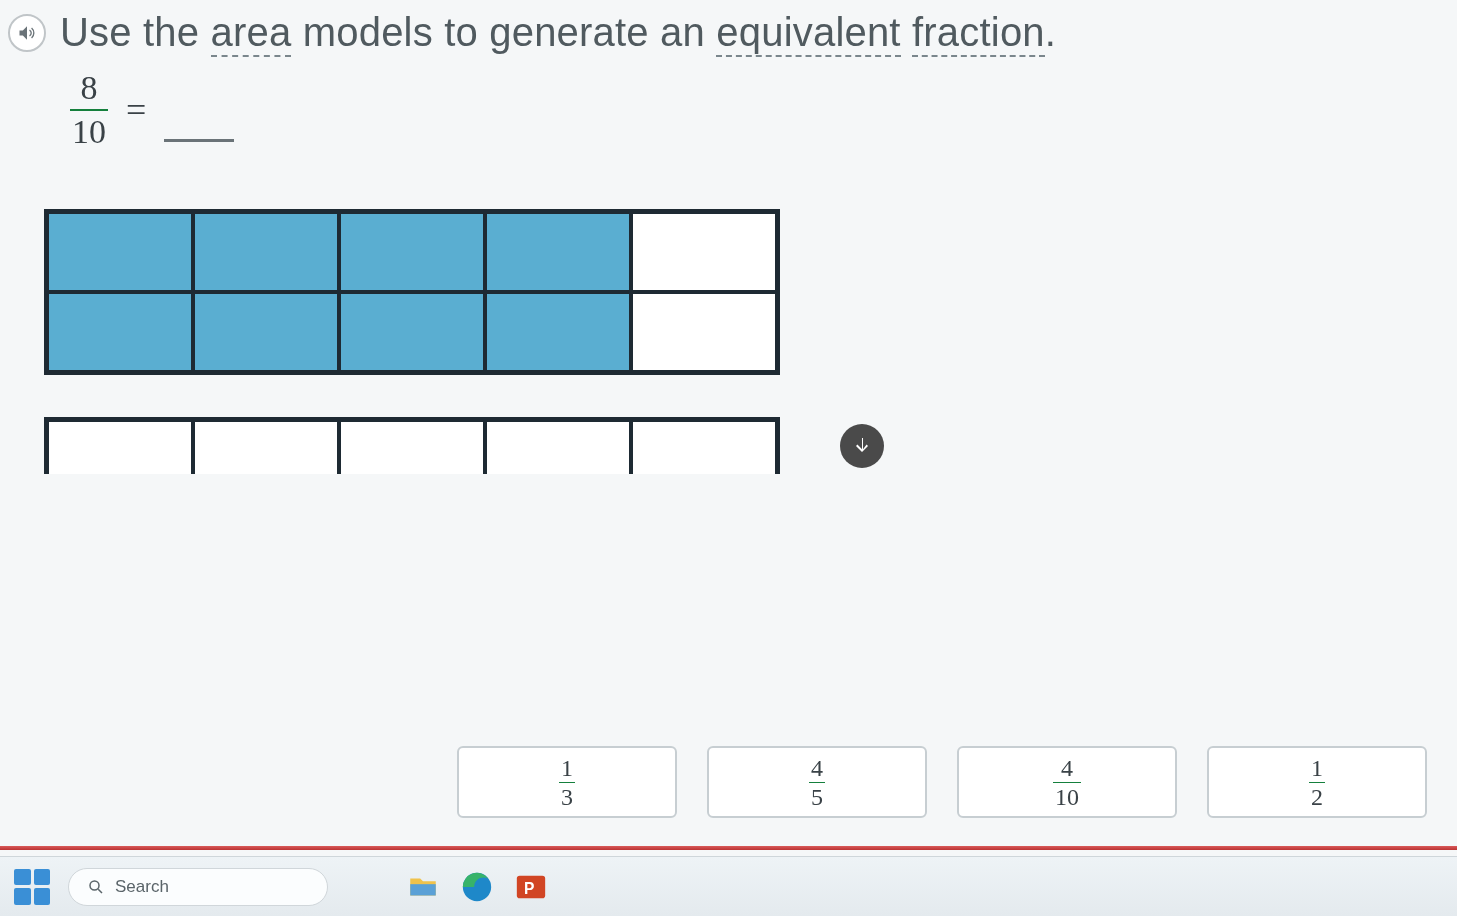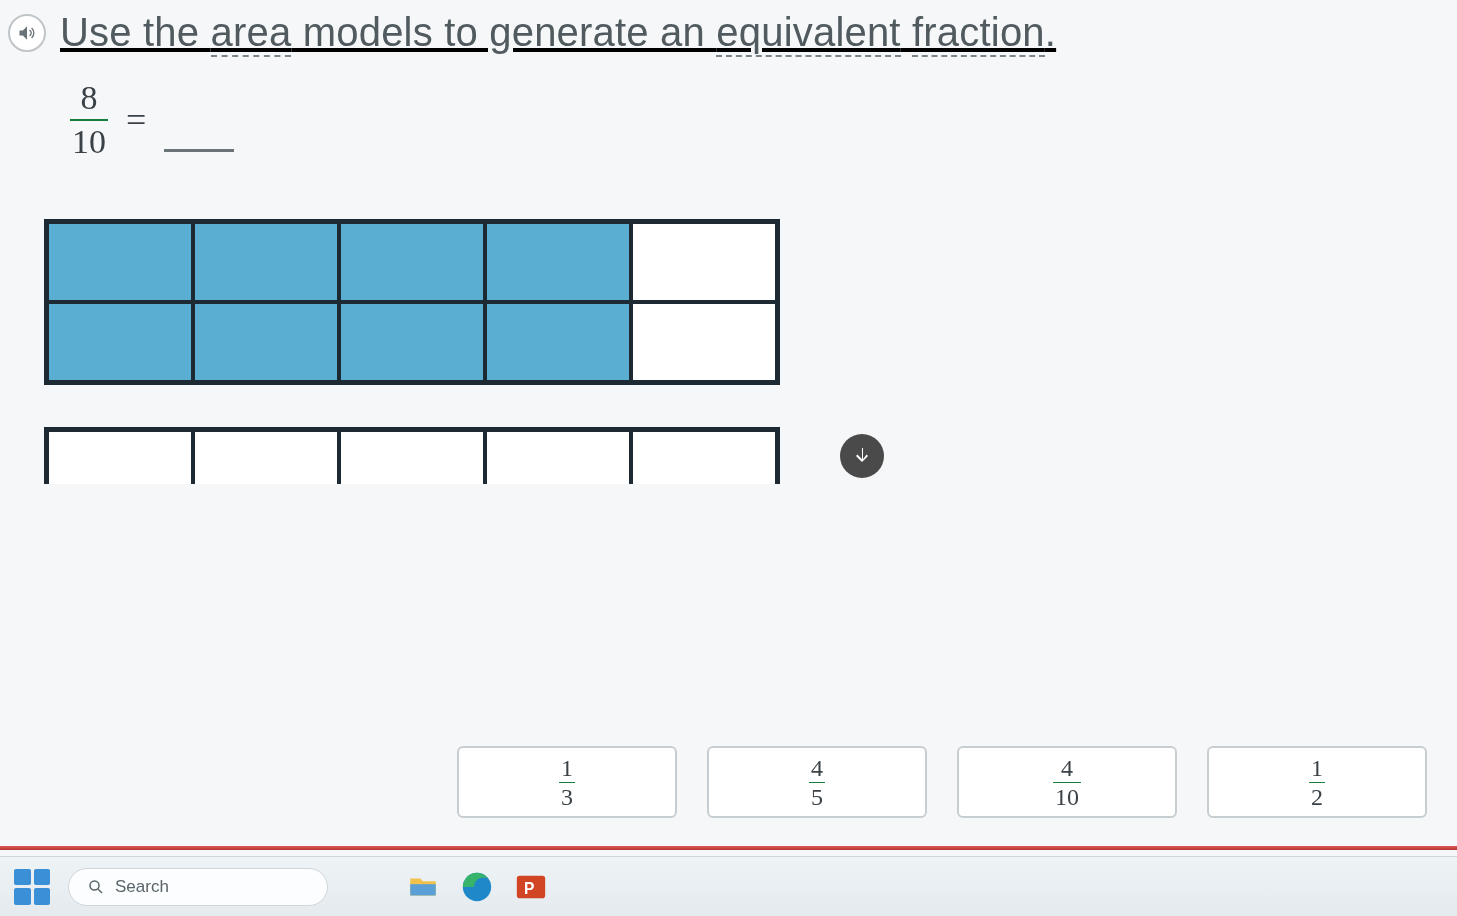--- a/index.html
+++ b/index.html
@@ -13,22 +13,21 @@
     }
     .content {
       padding: 10px 30px 0 8px;
       height: 856px;
       position: relative;
     }
     .question-row {
       display: flex;
       align-items: center;
       gap: 14px;
-      margin-bottom: 26px;
-      text-decoration: underline;
+      margin-bottom: 16px;
     }
     .audio-btn {
       width: 38px;
       height: 38px;
       border-radius: 50%;
       border: 2px solid #c0c5c8;
       background: #fff;
       display: flex;
       align-items: center;
       justify-content: center;

